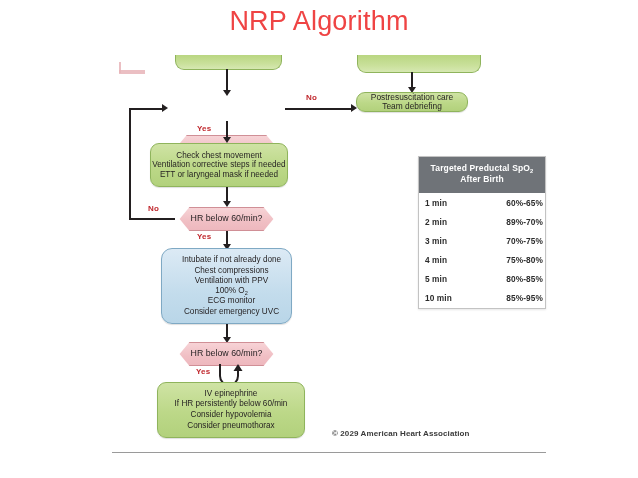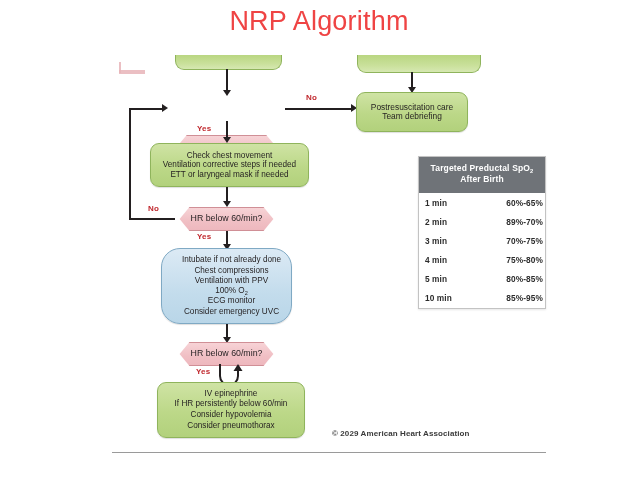--- a/index.html
+++ b/index.html
@@ -29,21 +29,21 @@
   }
   .node .ln{display:block;white-space:nowrap;}
 
   .green{
     background:linear-gradient(180deg,#cfe3a4 0%,#bcd888 55%,#b2d17c 100%);
     border:1px solid #8fb45c;border-radius:9px;
     box-shadow:0 1px 1px rgba(0,0,0,.13);
   }
   .blue{
     background:linear-gradient(180deg,#dceaf5 0%,#c3dcec 60%,#b9d6e8 100%);
-    border:1px solid #7fa9c4;border-radius:19px;
+    border:1px solid #7fa9c4;border-radius:11px;
     box-shadow:0 1px 1px rgba(0,0,0,.13);
     padding-left:10px;
   }
   .diamond{
     background:linear-gradient(180deg,#f7d3d6 0%,#f0bfc4 60%,#eeb8be 100%);
     border:1px solid #d08f96;
     clip-path:polygon(7% 50%,16% 0,84% 0,93% 50%,84% 100%,16% 100%);
     box-shadow:0 1px 1px rgba(0,0,0,.10);
   }
 
@@ -129,30 +129,30 @@
     <div class="arrow-d" style="left:407.5px;top:87px;"></div>
 
     <div class="node diamond" style="left:168px;top:96px;width:117px;height:25px;font-size:9px;margin-top:39px;">
       <span class="ln">HR below 100/min?</span>
     </div>
 
     <div class="ln-h" style="left:285px;top:107.5px;width:67px;"></div>
     <div class="arrow-r" style="left:351px;top:103.5px;"></div>
     <div class="lbl" style="left:306px;top:93px;">No</div>
 
-    <div class="node green" style="left:356px;top:92px;width:112px;height:40px;font-size:8.4px;">
+    <div class="node green" style="left:356px;top:92px;width:112px;height:20px;font-size:8.4px;">
       <span class="ln">Postresuscitation care</span>
       <span class="ln">Team debriefing</span>
     </div>
 
     <div class="ln-v" style="left:226px;top:121px;height:17px;"></div>
     <div class="arrow-d" style="left:222.5px;top:137px;"></div>
     <div class="lbl" style="left:197px;top:124px;">Yes</div>
 
-    <div class="node green" style="left:150px;top:143px;width:159px;height:44px;font-size:8.2px;">
+    <div class="node green" style="left:150px;top:143px;width:138px;height:44px;font-size:8.2px;">
       <span class="ln">Check chest movement</span>
       <span class="ln">Ventilation corrective steps if needed</span>
       <span class="ln">ETT or laryngeal mask if needed</span>
     </div>
 
     <div class="ln-v" style="left:226px;top:187px;height:15px;"></div>
     <div class="arrow-d" style="left:222.5px;top:201px;"></div>
 
     <div class="node diamond" style="left:172px;top:207px;width:109px;height:24px;font-size:8.8px;">
       <span class="ln">HR below 60/min?</span>

